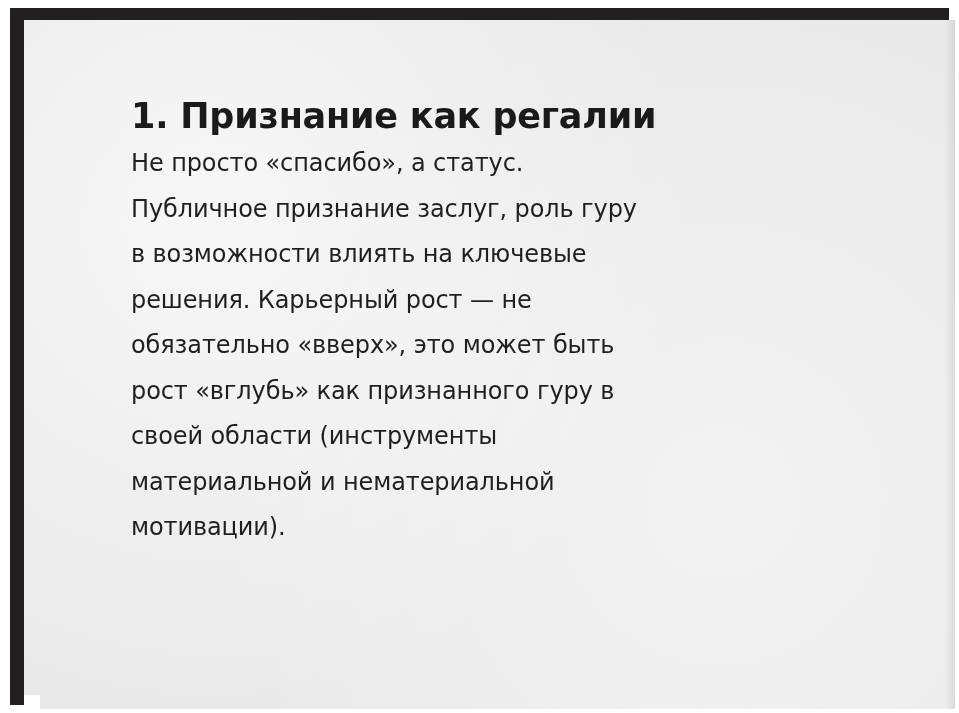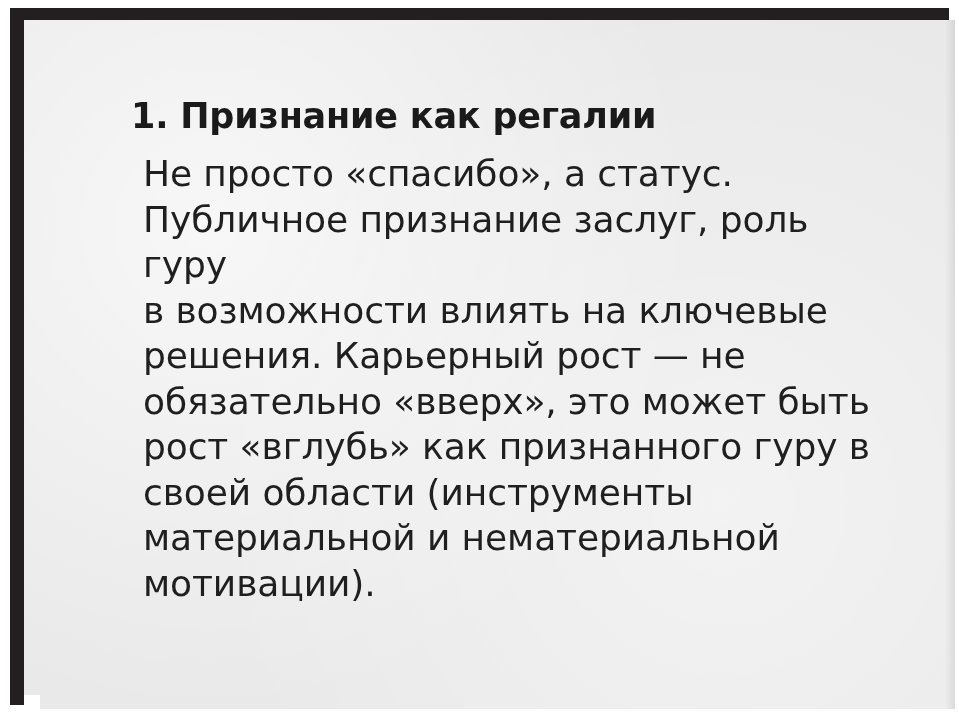--- a/index.html
+++ b/index.html
@@ -74,25 +74,25 @@
     line-height: 46px;
     color: #1a1a1a;
     letter-spacing: -0.2px;
     margin: 0 0 2px 0;
     white-space: nowrap;
   }
 
   .slide-body {
     font-family: "DejaVu Sans", sans-serif;
     font-weight: normal;
-    font-size: 36px;
+    font-size: 24px;
     line-height: 45.5px;
     color: #1f1f1f;
     letter-spacing: -0.1px;
-    margin: 12px;
+    margin: 0;
     white-space: pre-line;
   }
 
   
   .corner-notch {
     position: absolute;
     left: 0;
     bottom: 0;
     width: 16px;
     height: 14px;

